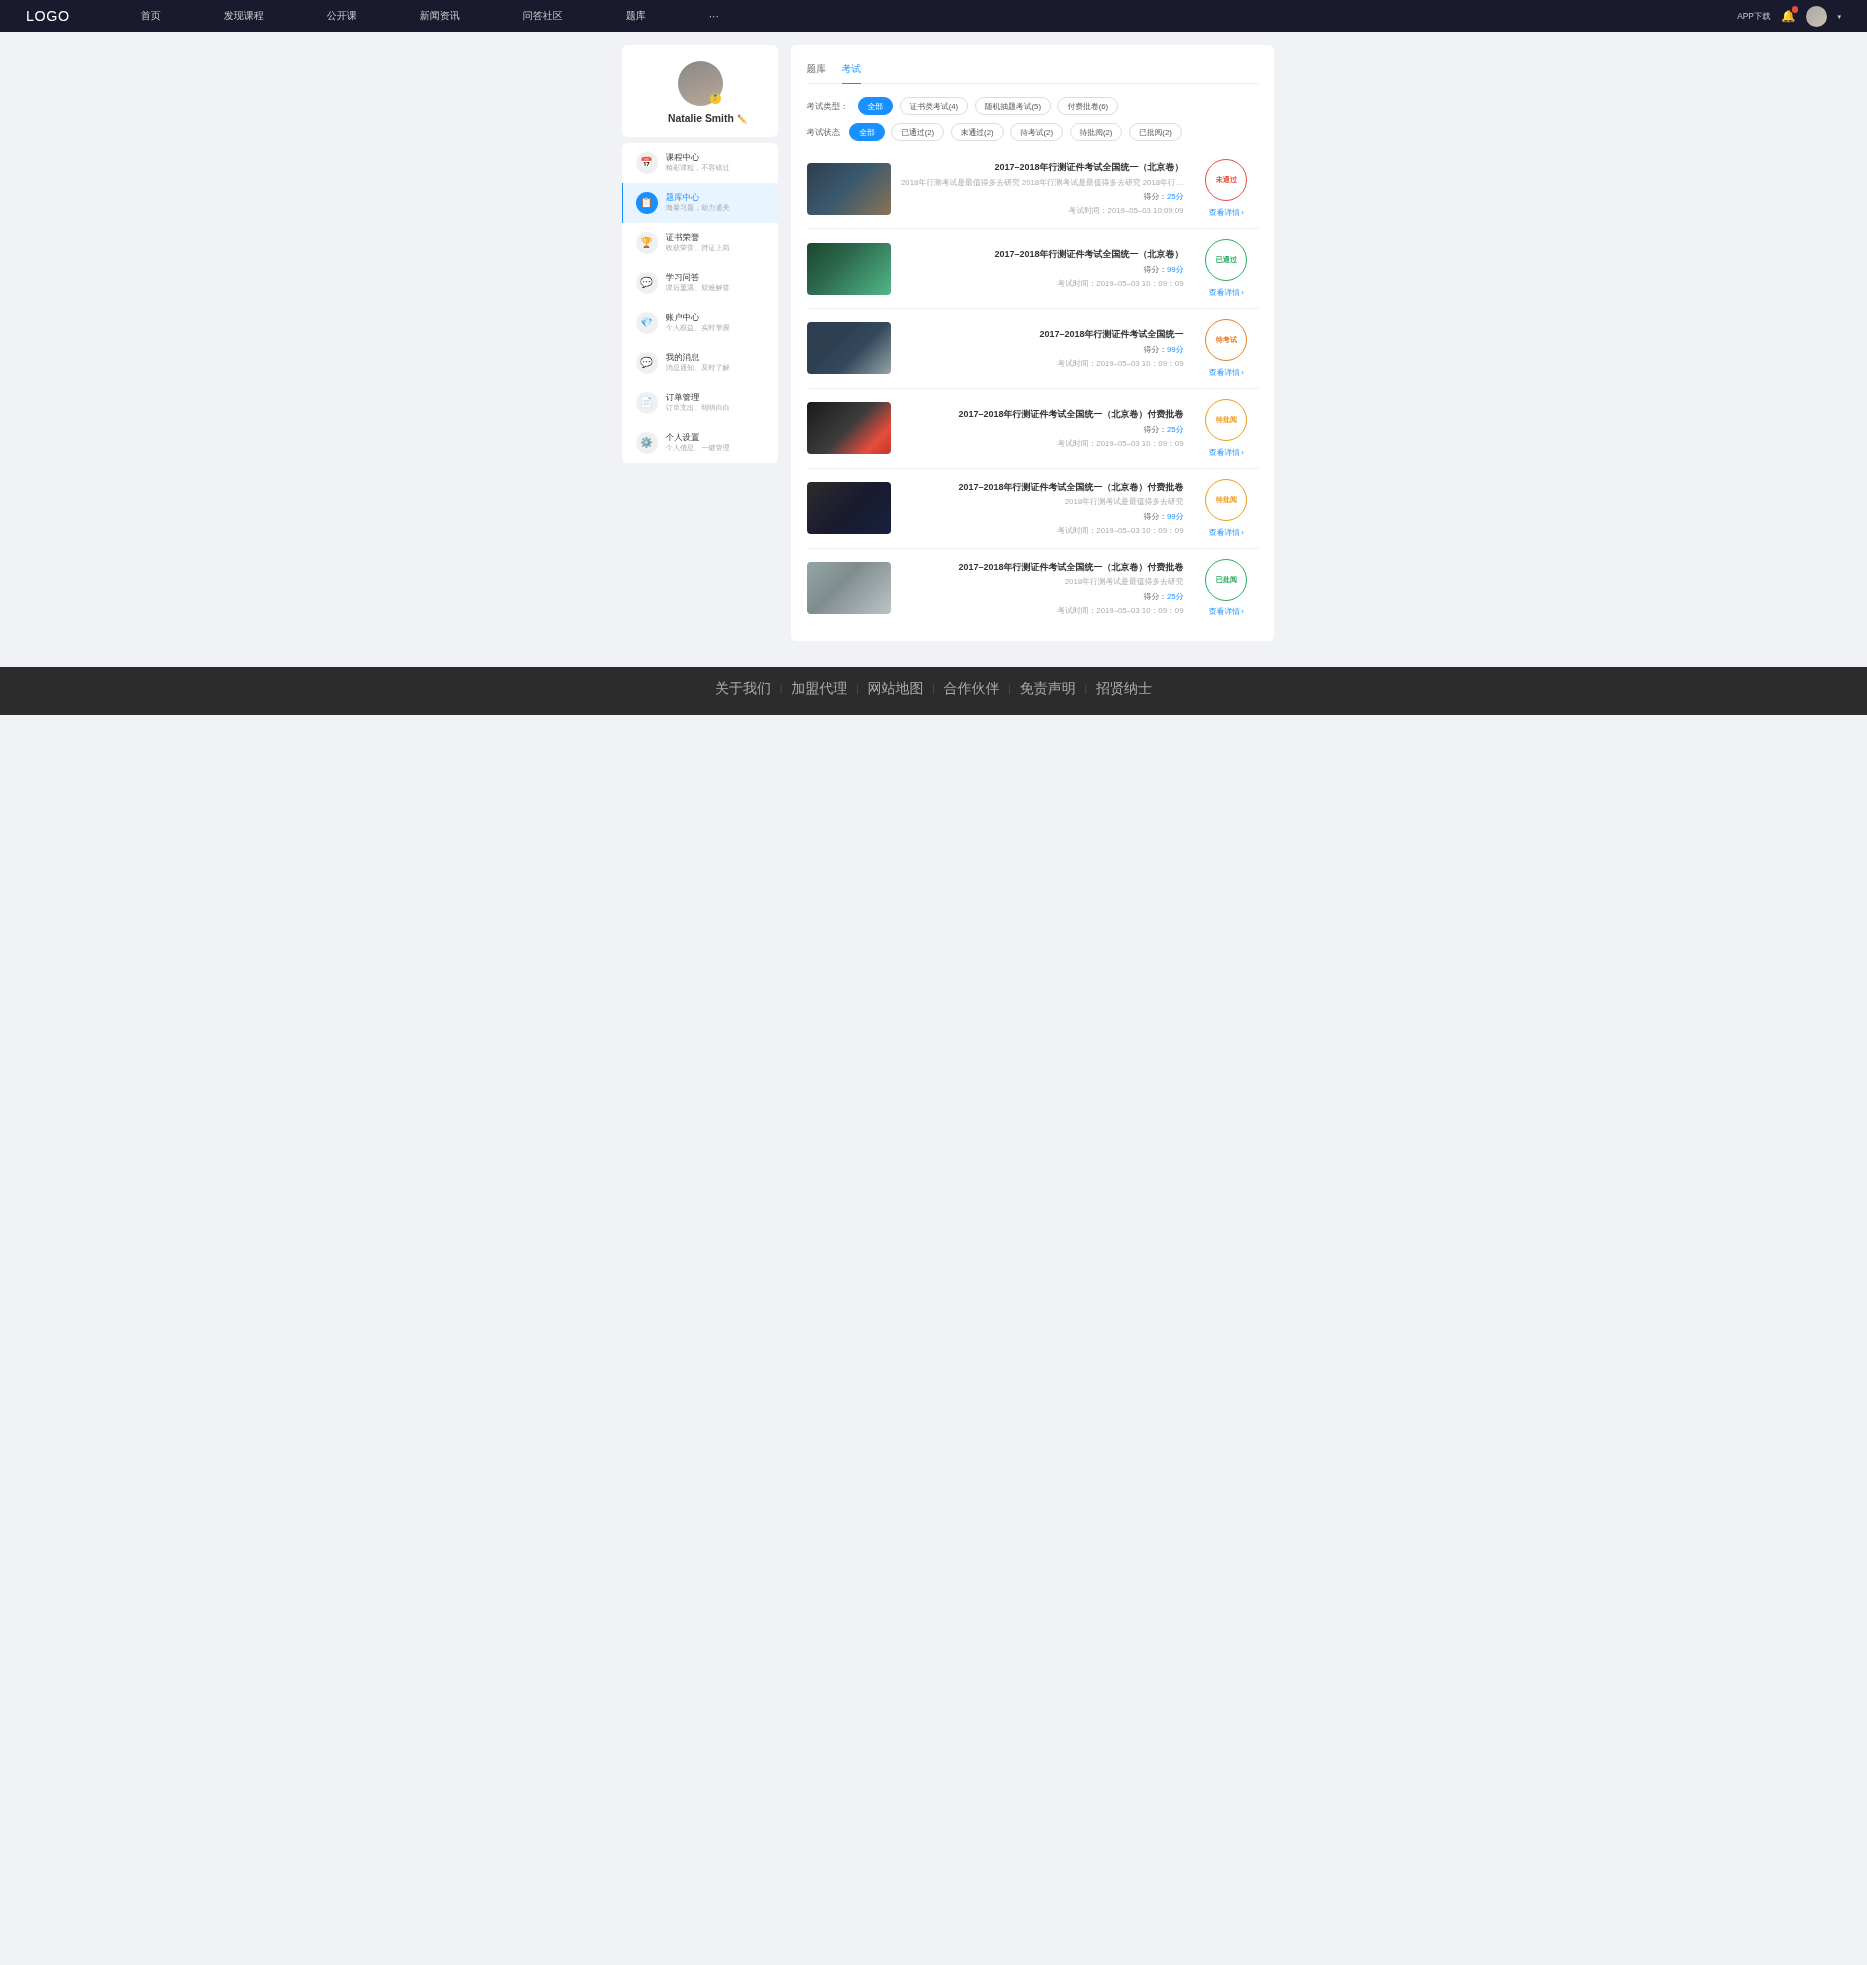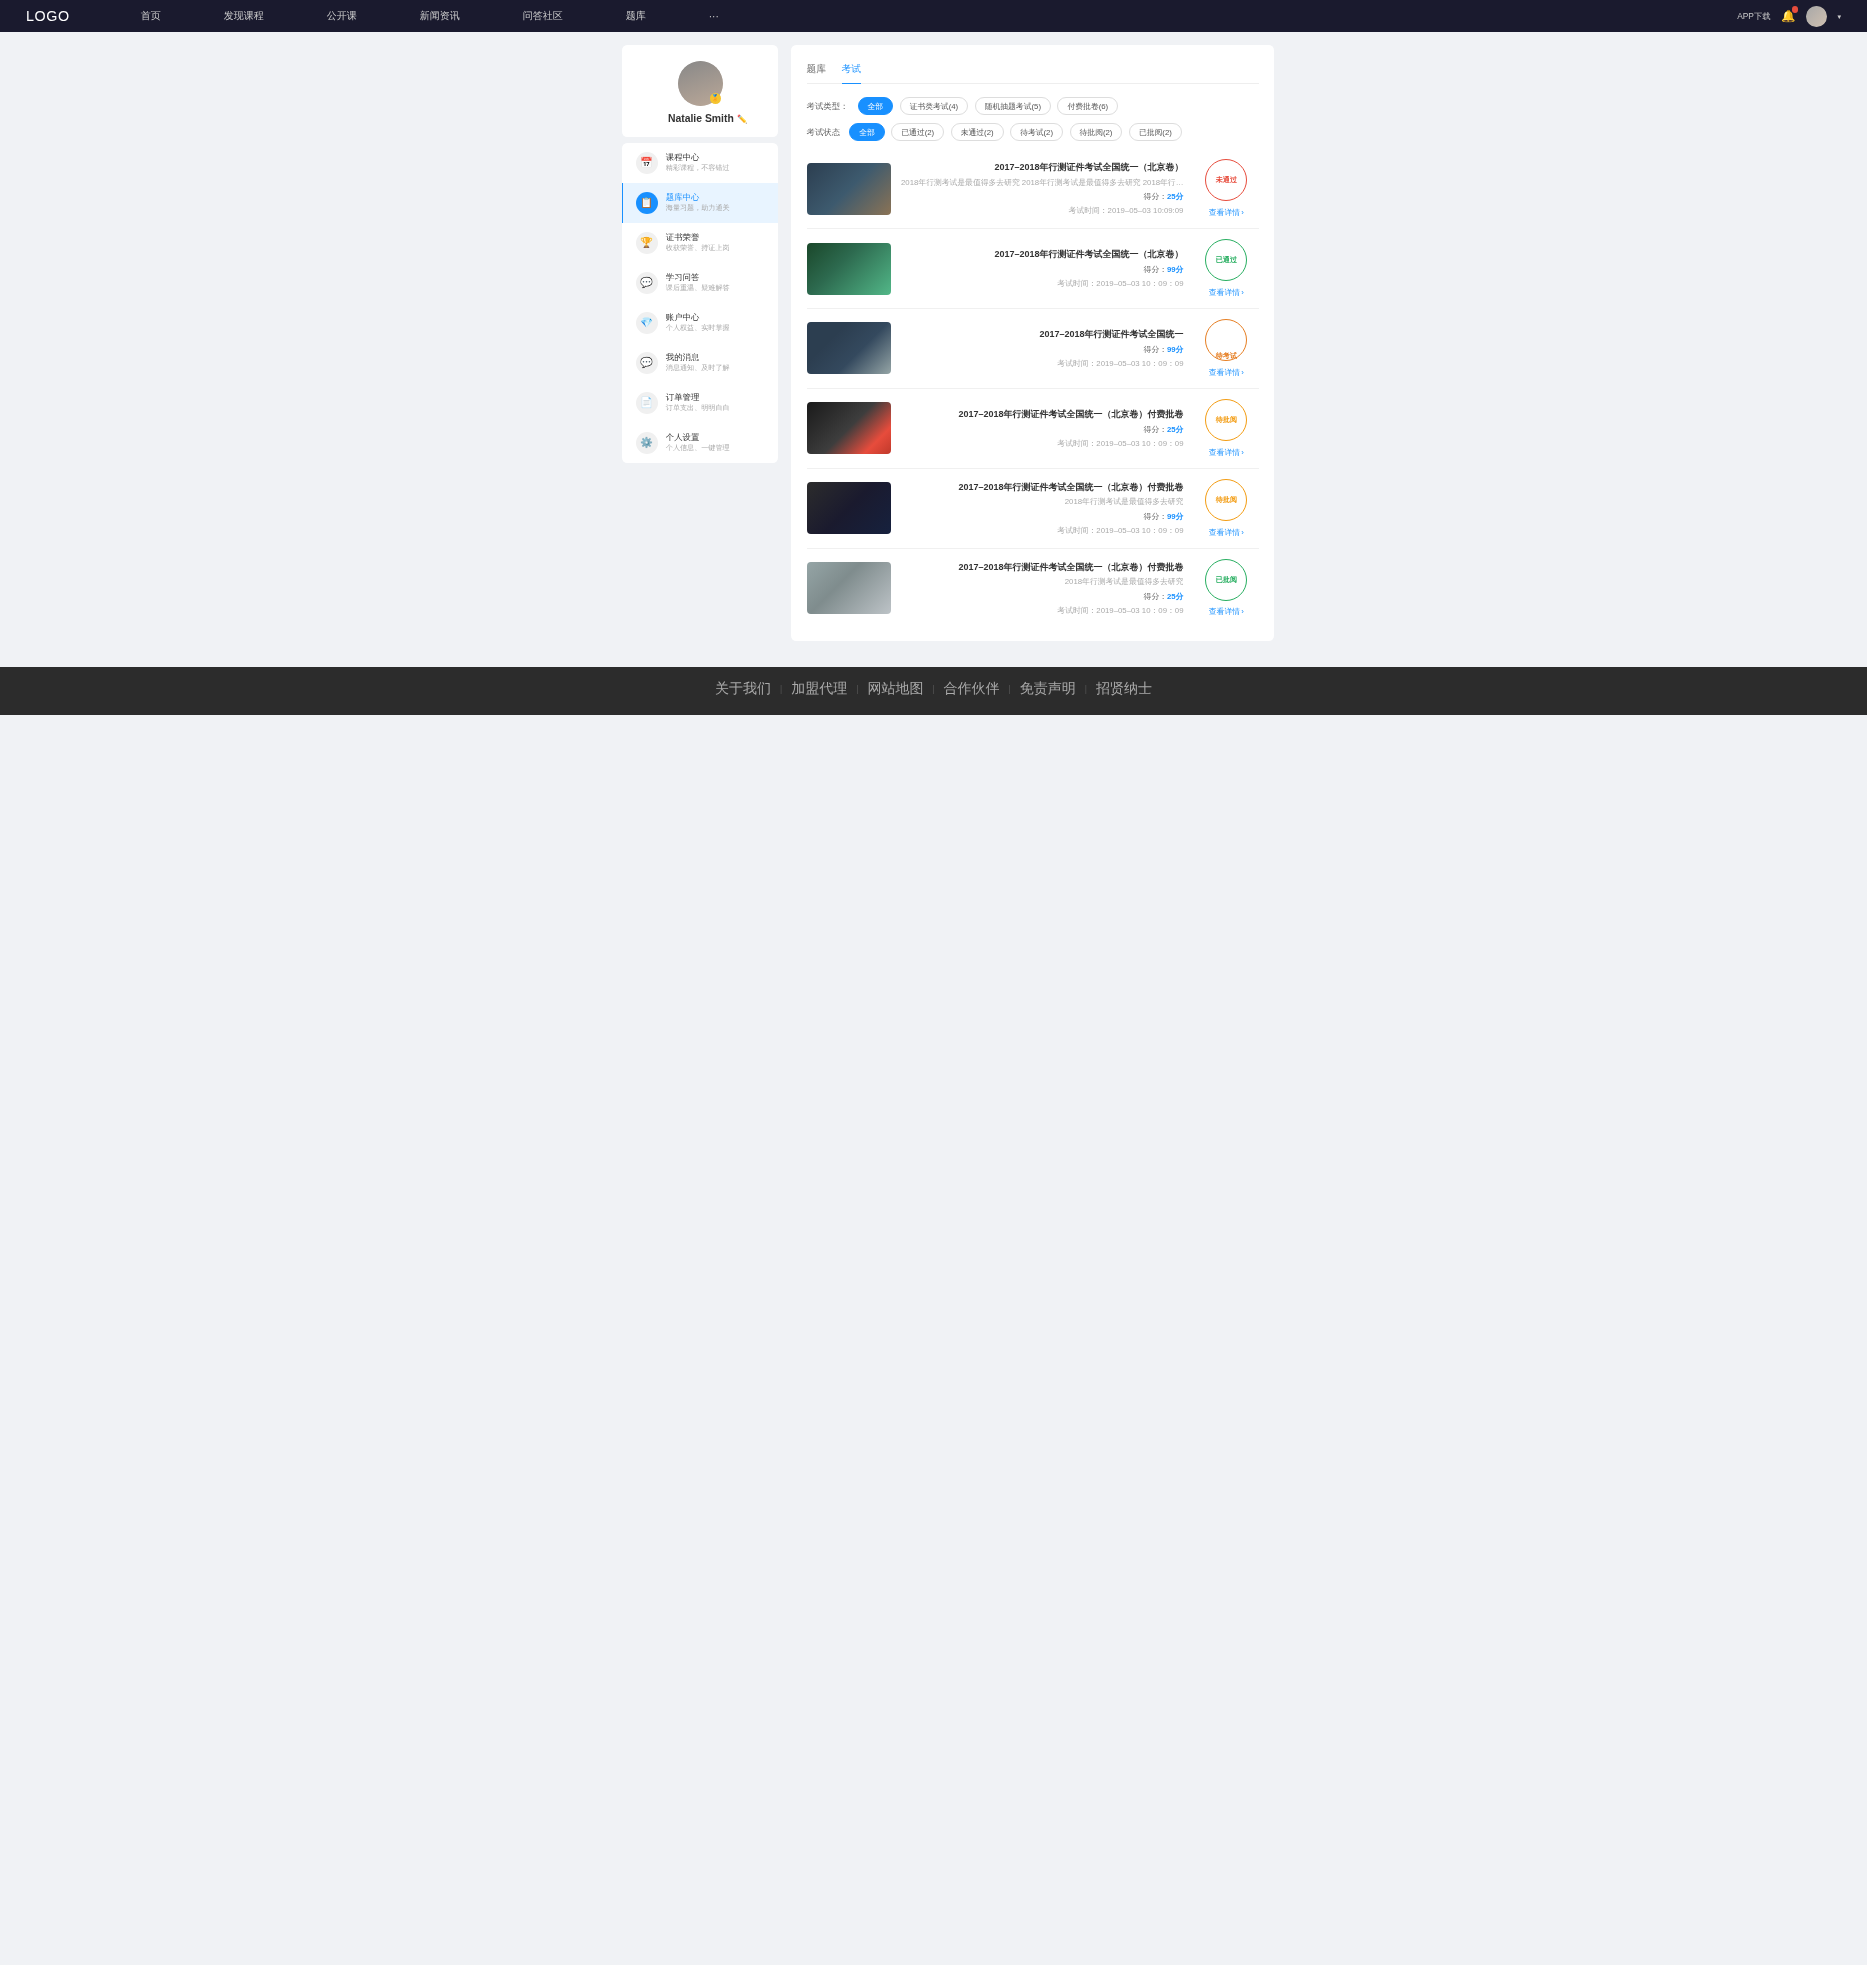--- a/index.html
+++ b/index.html
@@ -310,21 +310,21 @@
       margin-bottom: 3.9px;
       white-space: nowrap;
       overflow: hidden;
       text-overflow: ellipsis;
     }
     .exam-score-row {
       font-size: 7.8px;
       color: #666;
       margin-bottom: 2.6px;
     }
-    .exam-score-val { color: #1890ff; font-weight: 700; }
+    .exam-score-val { color: #1890ff; font-weight: 400; }
     .exam-time {
       font-size: 7.8px;
       color: #aaa;
     }
     .exam-action {
       display: flex;
       flex-direction: column;
       align-items: center;
       gap: 5.2px;
       flex-shrink: 0;
@@ -339,21 +339,21 @@
       border: 1.6px solid;
       display: flex;
       align-items: center;
       justify-content: center;
       font-size: 7.1px;
       font-weight: 600;
       position: relative;
     }
     .stamp-fail { border-color: #e74c3c; color: #e74c3c; }
     .stamp-pass { border-color: #27ae60; color: #27ae60; }
-    .stamp-pending { border-color: #e67e22; color: #e67e22; align-items: flex-end; }
+    .stamp-pending { border-color: #e67e22; color: #e67e22; }
     .stamp-review { border-color: #f39c12; color: #f39c12; }
     .stamp-reviewed { border-color: #27ae60; color: #27ae60; }
 
     .stamp-text {
       text-align: center;
       line-height: 1.2;
       padding: 0 2.6px;
     }
 
     .detail-link {

